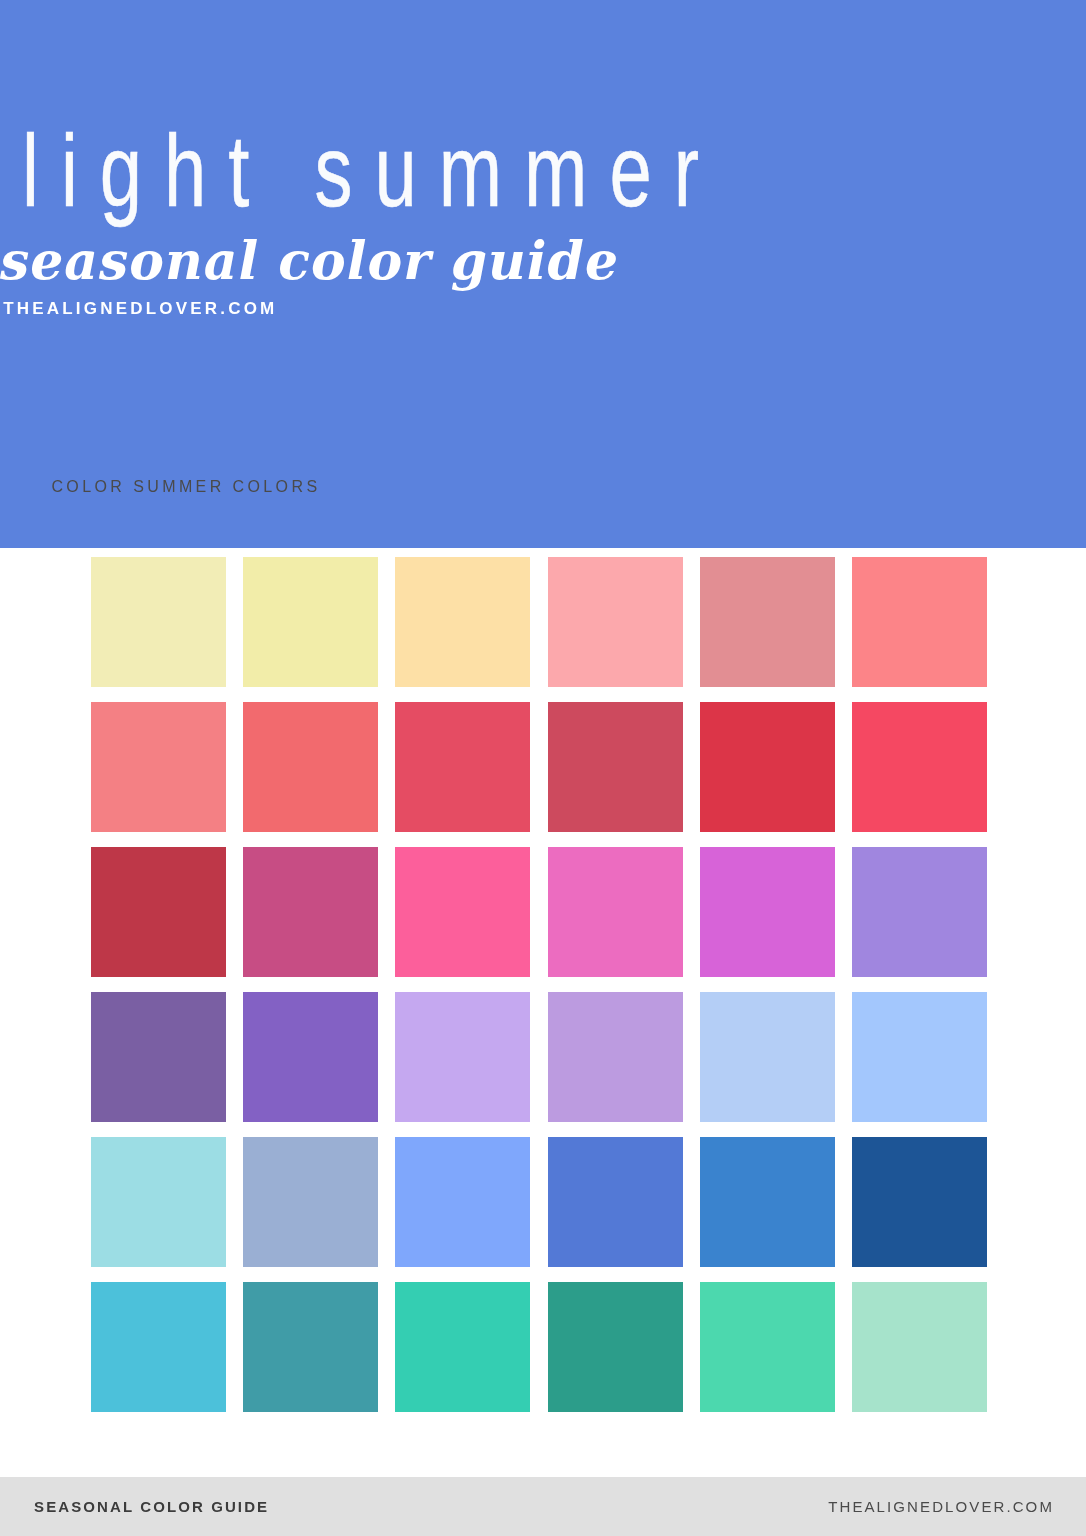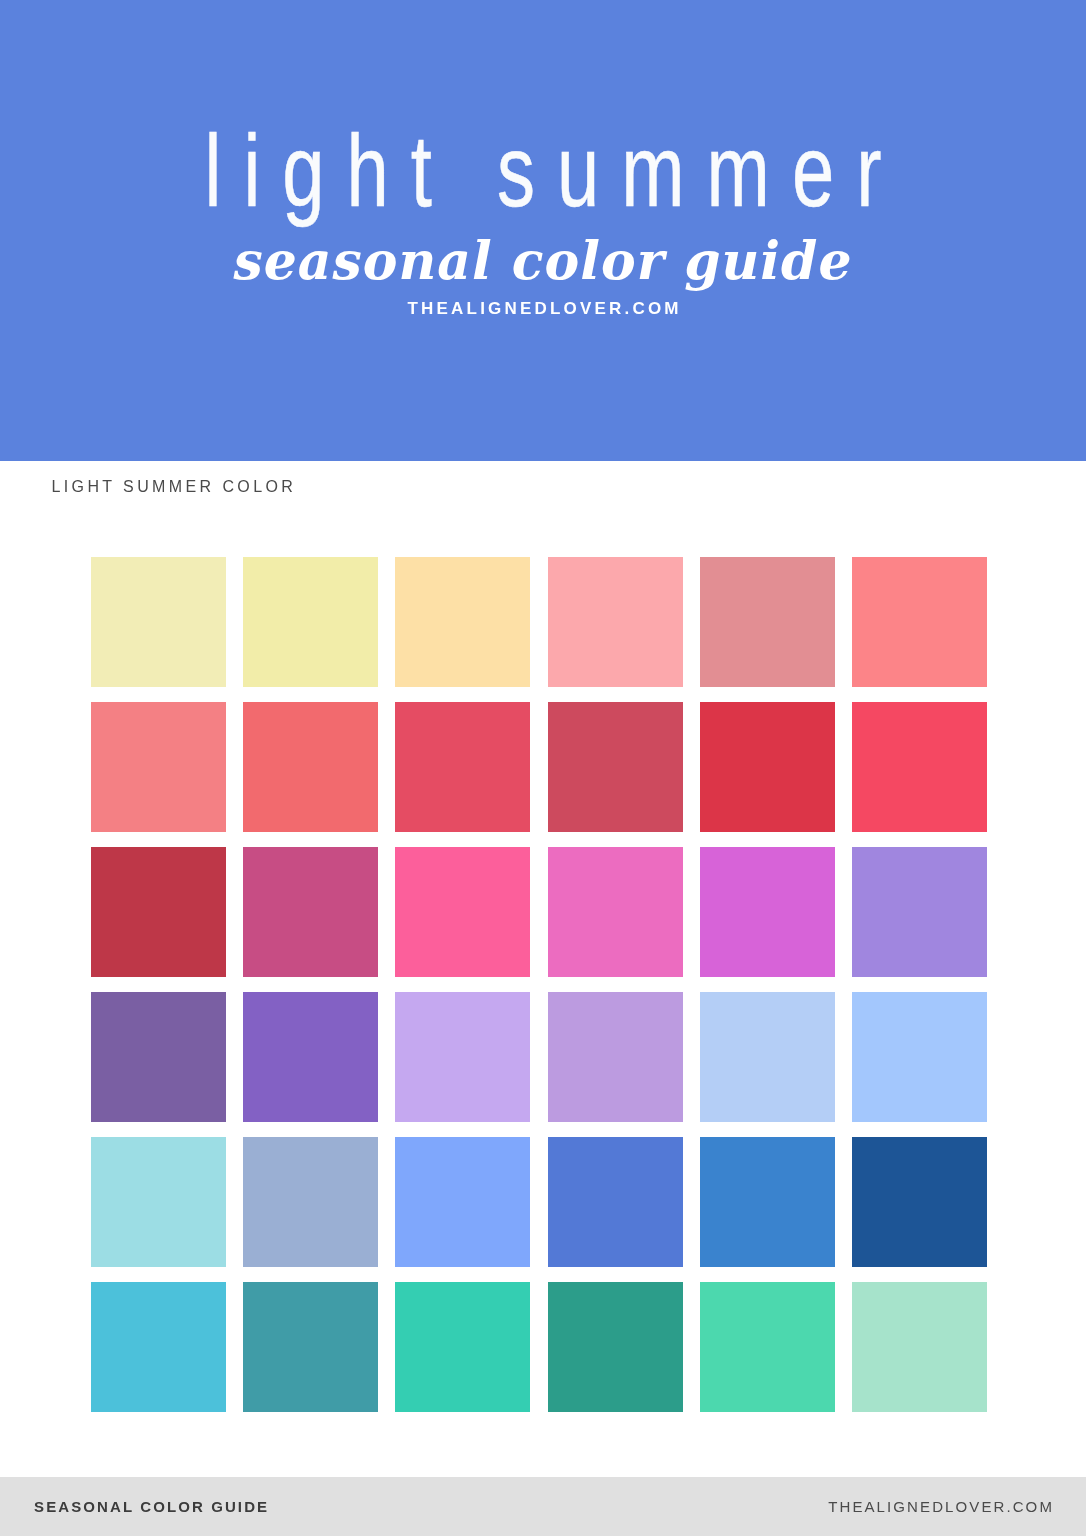--- a/index.html
+++ b/index.html
@@ -17,25 +17,24 @@
     width: 1086px;
     height: 1536px;
     background: #ffffff;
   }
 
   
   .header {
     position: absolute;
     top: 0; left: 0;
     width: 1086px;
-    height: 461px;
+    height: 548px;
     background: #5B82DD;
     display: flex;
     flex-direction: column;
-    align-items: center;
   }
 
   .header-title {
     margin-top: 120px;
     font-family: "Liberation Sans", sans-serif;
     font-size: 76px;
     font-weight: 300;
     letter-spacing: 22px;
     color: #ffffff;
     line-height: 1;
@@ -134,21 +133,21 @@
 <body>
 
 <div class="page">
 
   <div class="header">
     <div class="header-title">light summer</div>
     <div class="header-subtitle">seasonal color guide</div>
     <div class="header-url">THEALIGNEDLOVER.COM</div>
   </div>
 
-  <div class="section-label">LIGHT SUMMER COLOR</div>
+  <div class="section-label">COLOR SUMMER COLORS</div>
 
   <div class="swatch-grid">
       <div class="swatch" style="background: rgb(242, 237, 182);"></div>
       <div class="swatch" style="background: rgb(242, 237, 169);"></div>
       <div class="swatch" style="background: rgb(253, 224, 166);"></div>
       <div class="swatch" style="background: rgb(252, 168, 172);"></div>
       <div class="swatch" style="background: rgb(226, 142, 147);"></div>
       <div class="swatch" style="background: rgb(252, 132, 136);"></div>
       <div class="swatch" style="background: rgb(244, 128, 132);"></div>
       <div class="swatch" style="background: rgb(242, 106, 110);"></div>

